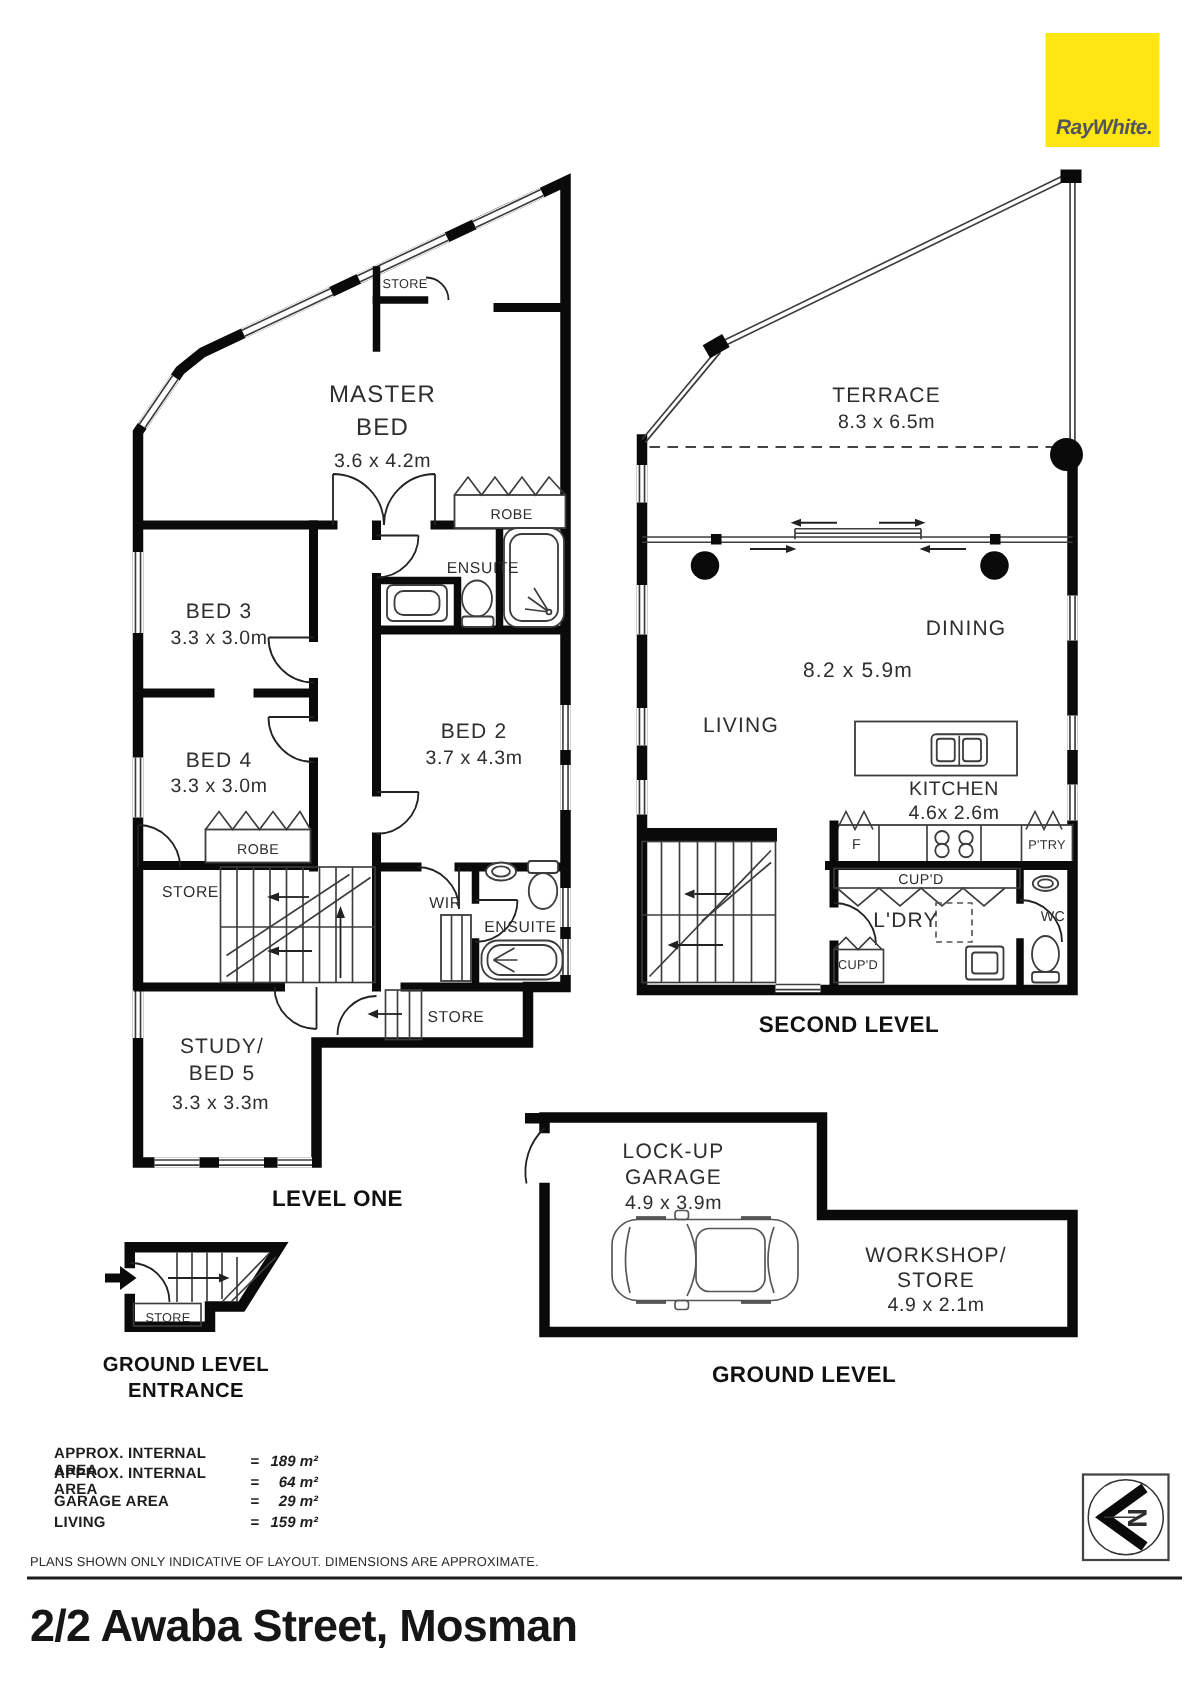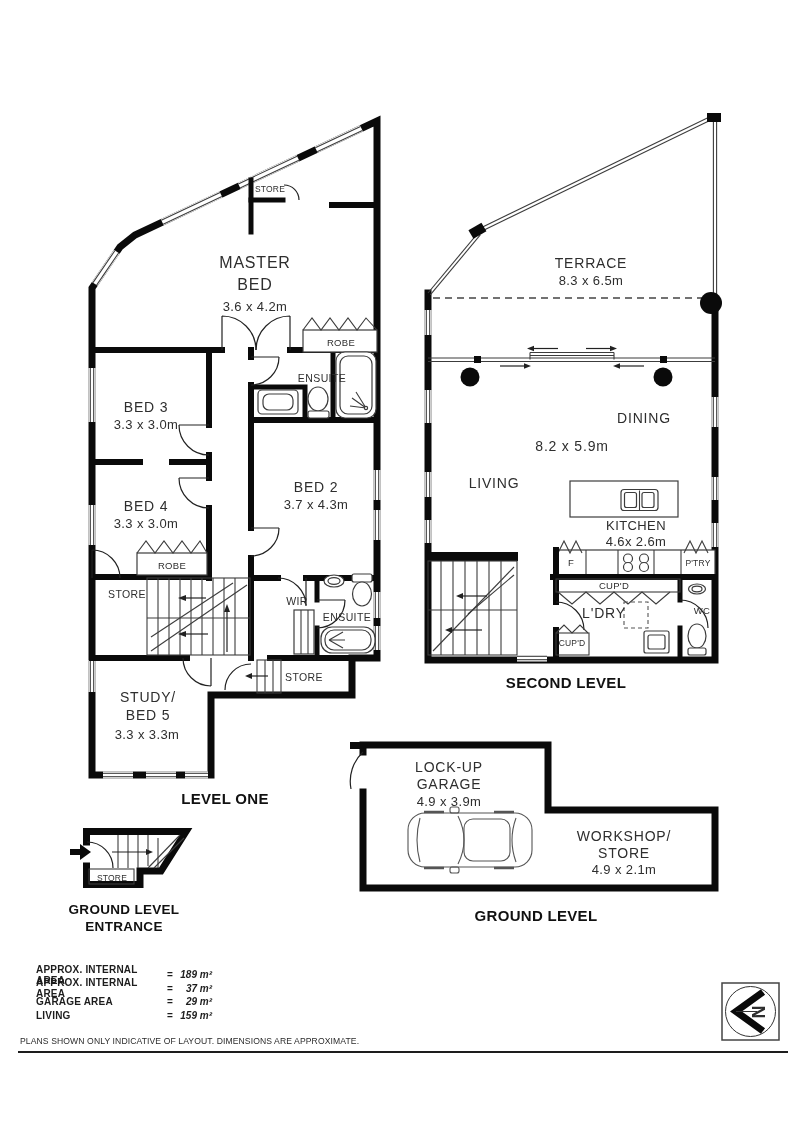--- a/index.html
+++ b/index.html
@@ -413,40 +413,44 @@
 
   <g>
     <rect x="722" y="983" width="57" height="57" fill="#fff" stroke="#444" stroke-width="1.5"></rect>
     <circle cx="750.5" cy="1011.5" r="25" fill="none" stroke="#333" stroke-width="1"></circle>
     <path d="M 763 992 L 736 1011.5 L 763 1031" fill="none" stroke="#0a0a0a" stroke-width="7"></path>
     <line x1="736" y1="1011.5" x2="757" y2="1011.5" stroke="#333" stroke-width="1"></line>
     <text x="757" y="1017" transform="rotate(90 757 1012)" font-size="18" font-weight="bold" fill="#111">N</text>
   </g>
 </svg>
 
+  <div class="logo" style="background: rgb(255, 229, 18);">
+    <span class="logo-text" style="color: rgb(84, 84, 94);">RayWhite.</span>
+  </div>
 
   <div class="areas">
     <div class="arow">
       <span class="alabel">APPROX. INTERNAL AREA</span>
       <span class="aeq">=</span>
       <span class="aval">189 m²</span>
     </div>
     <div class="arow">
       <span class="alabel">APPROX. INTERNAL AREA</span>
       <span class="aeq">=</span>
-      <span class="aval">37 m²</span>
+      <span class="aval">64 m²</span>
     </div>
     <div class="arow">
       <span class="alabel">GARAGE AREA</span>
       <span class="aeq">=</span>
       <span class="aval">29 m²</span>
     </div>
     <div class="arow">
       <span class="alabel">LIVING</span>
       <span class="aeq">=</span>
       <span class="aval">159 m²</span>
     </div>
   </div>
 
   <div class="disclaimer">PLANS SHOWN ONLY INDICATIVE OF LAYOUT.  DIMENSIONS ARE APPROXIMATE.</div>
   <div class="divider"></div>
+  <div class="address">2/2 Awaba Street, Mosman</div>
 
 </div>
 
 </body></html>

